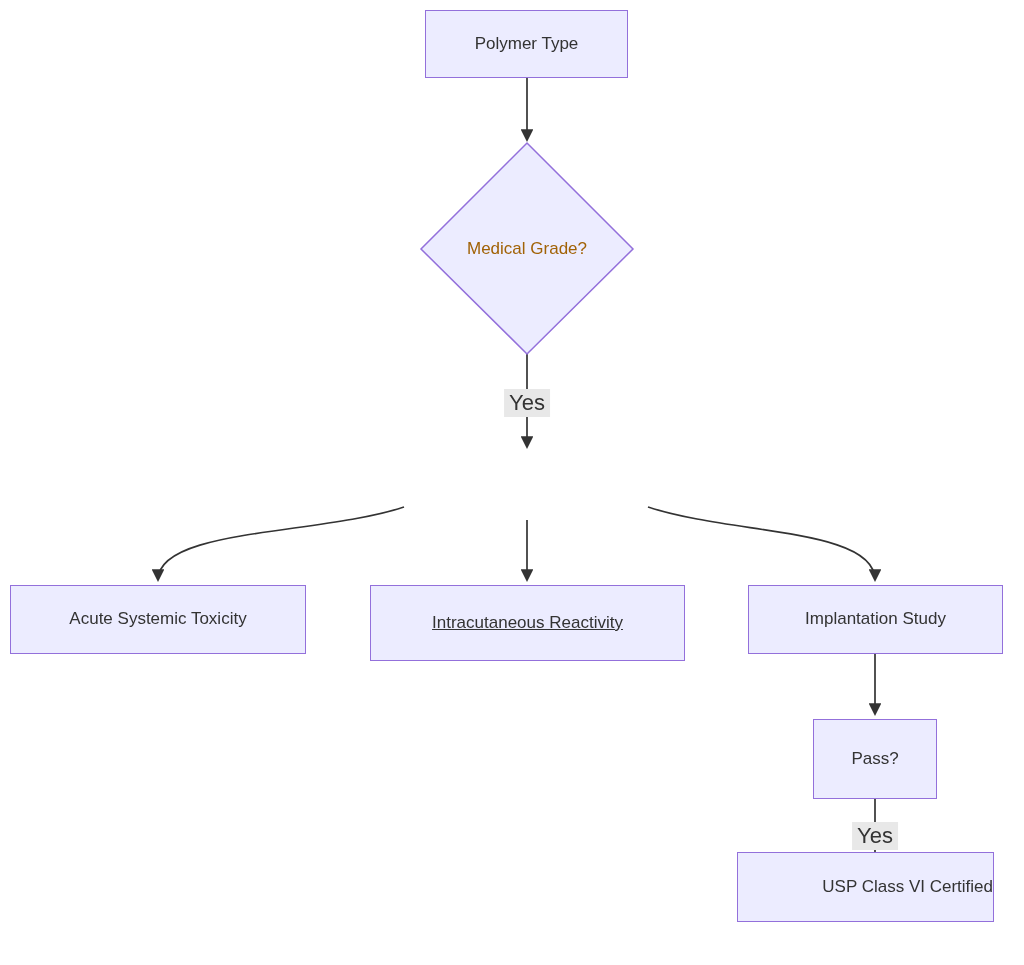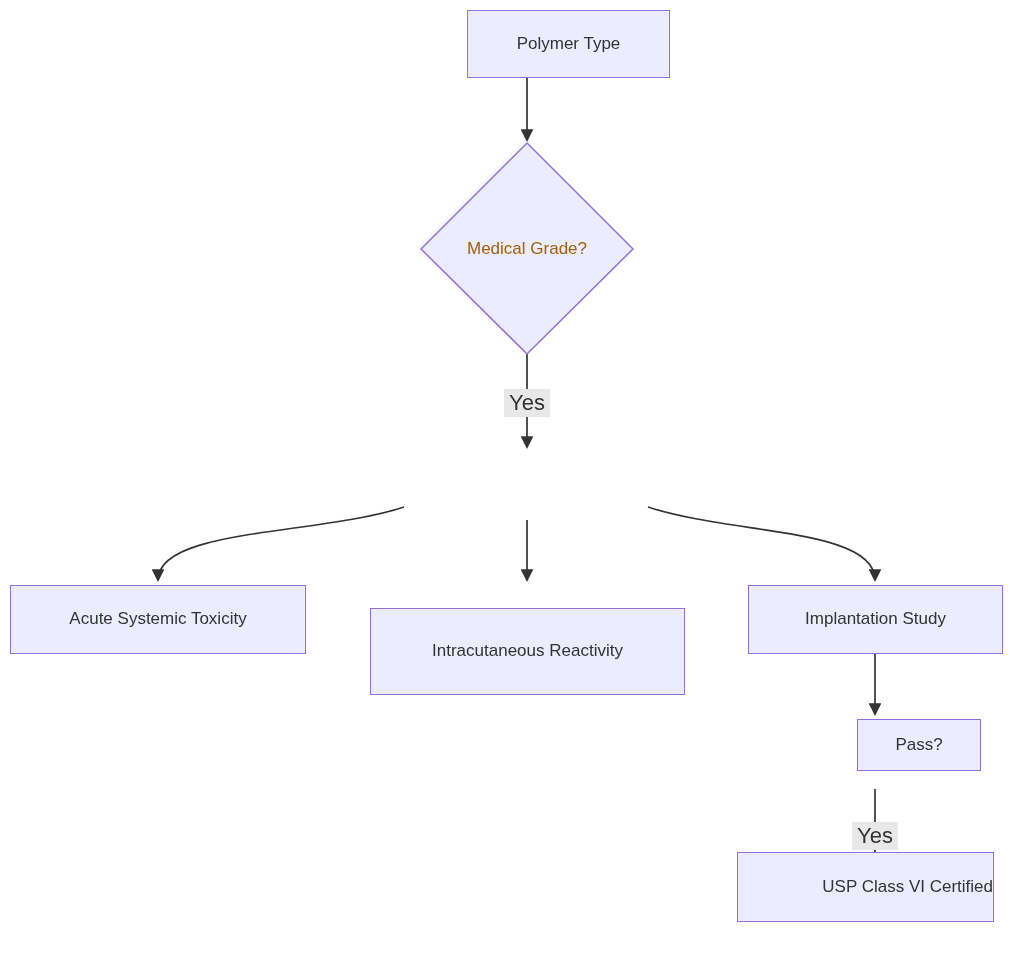--- a/index.html
+++ b/index.html
@@ -53,44 +53,44 @@
     <path class="edge" d="M527,354 L527,447" marker-end="url(#arrow)"></path>
     <path class="edge" d="M404,507 C320,535 158,528 158,580" marker-end="url(#arrow)"></path>
     <path class="edge" d="M527,520 L527,580" marker-end="url(#arrow)"></path>
     <path class="edge" d="M648,507 C733,535 875,528 875,580" marker-end="url(#arrow)"></path>
     <path class="edge" d="M875,654 L875,714" marker-end="url(#arrow)"></path>
     <path class="edge" d="M875,789 L875,879" marker-end="url(#arrow)"></path>
 
     <polygon class="node-shape" points="527,143 633,249 527,354 421,249"></polygon>
   </svg>
 
-  <div class="node" style="left:425px;top:10px;width:203px;height:68px;margin-left:42px;">
+  <div class="node" style="left:425px;top:10px;width:203px;height:68px;">
     <span>Polymer Type</span>
   </div>
 
   <div class="diamond-label" style="left:437px;top:232px;width:180px;height:34px;">
     <span>Medical Grade?</span>
   </div>
 
   <div class="edge-label" style="left:527px;top:403px;">Yes</div>
 
 
   <div class="node" style="left:10px;top:585px;width:296px;height:69px;">
     <span>Acute Systemic Toxicity</span>
   </div>
 
-  <div class="node" style="left:370px;top:608px;width:315px;height:87px;">
+  <div class="node" style="left:370px;top:585px;width:315px;height:76px;text-decoration:underline;">
     <span>Intracutaneous Reactivity</span>
   </div>
 
   <div class="node" style="left:748px;top:585px;width:255px;height:69px;">
     <span>Implantation Study</span>
   </div>
 
-  <div class="node" style="left:813px;top:719px;width:124px;height:52px;margin-left:44px;">
+  <div class="node" style="left:813px;top:719px;width:124px;height:80px;">
     <span>Pass?</span>
   </div>
 
   <div class="edge-label" style="left:875px;top:836px;">Yes</div>
 
   <div class="node" style="left:737px;top:852px;width:257px;height:70px;justify-content:flex-end;">
     <span>USP Class VI Certified</span>
   </div>
 
 </div>

